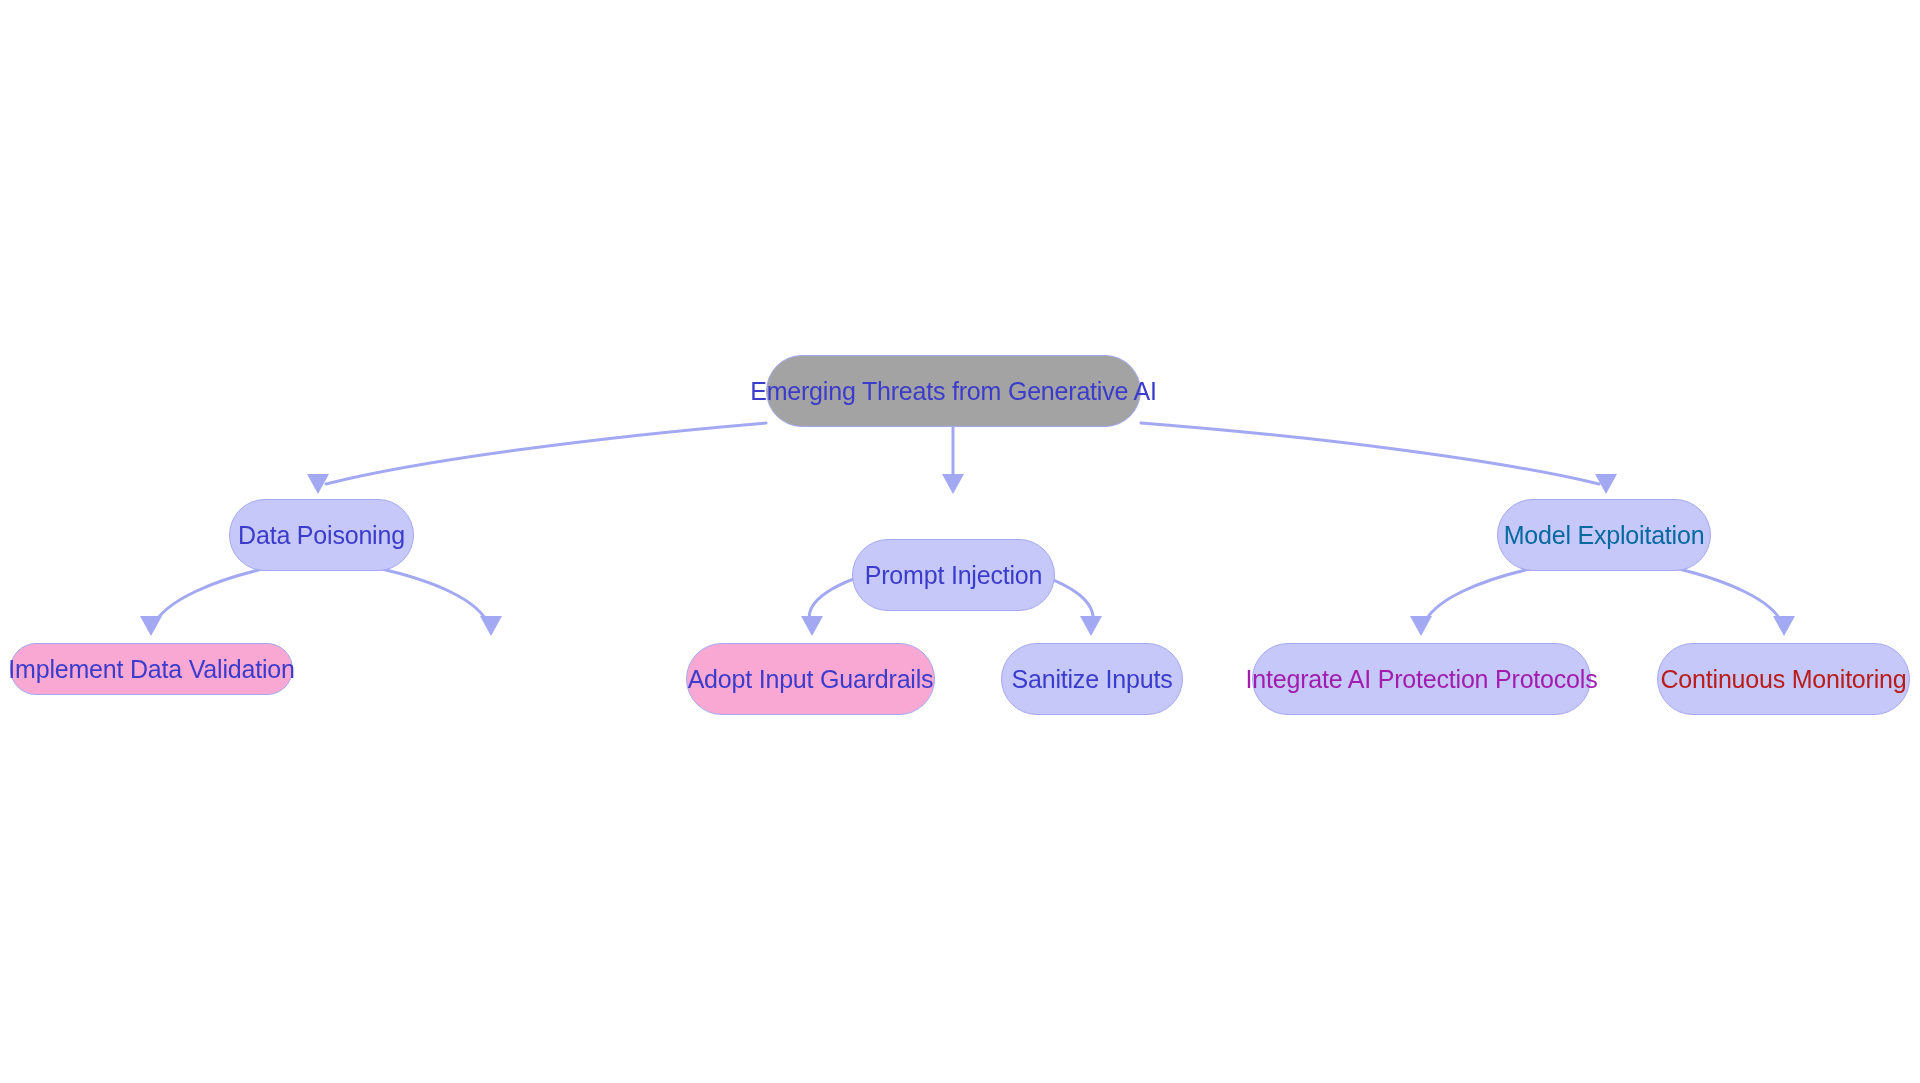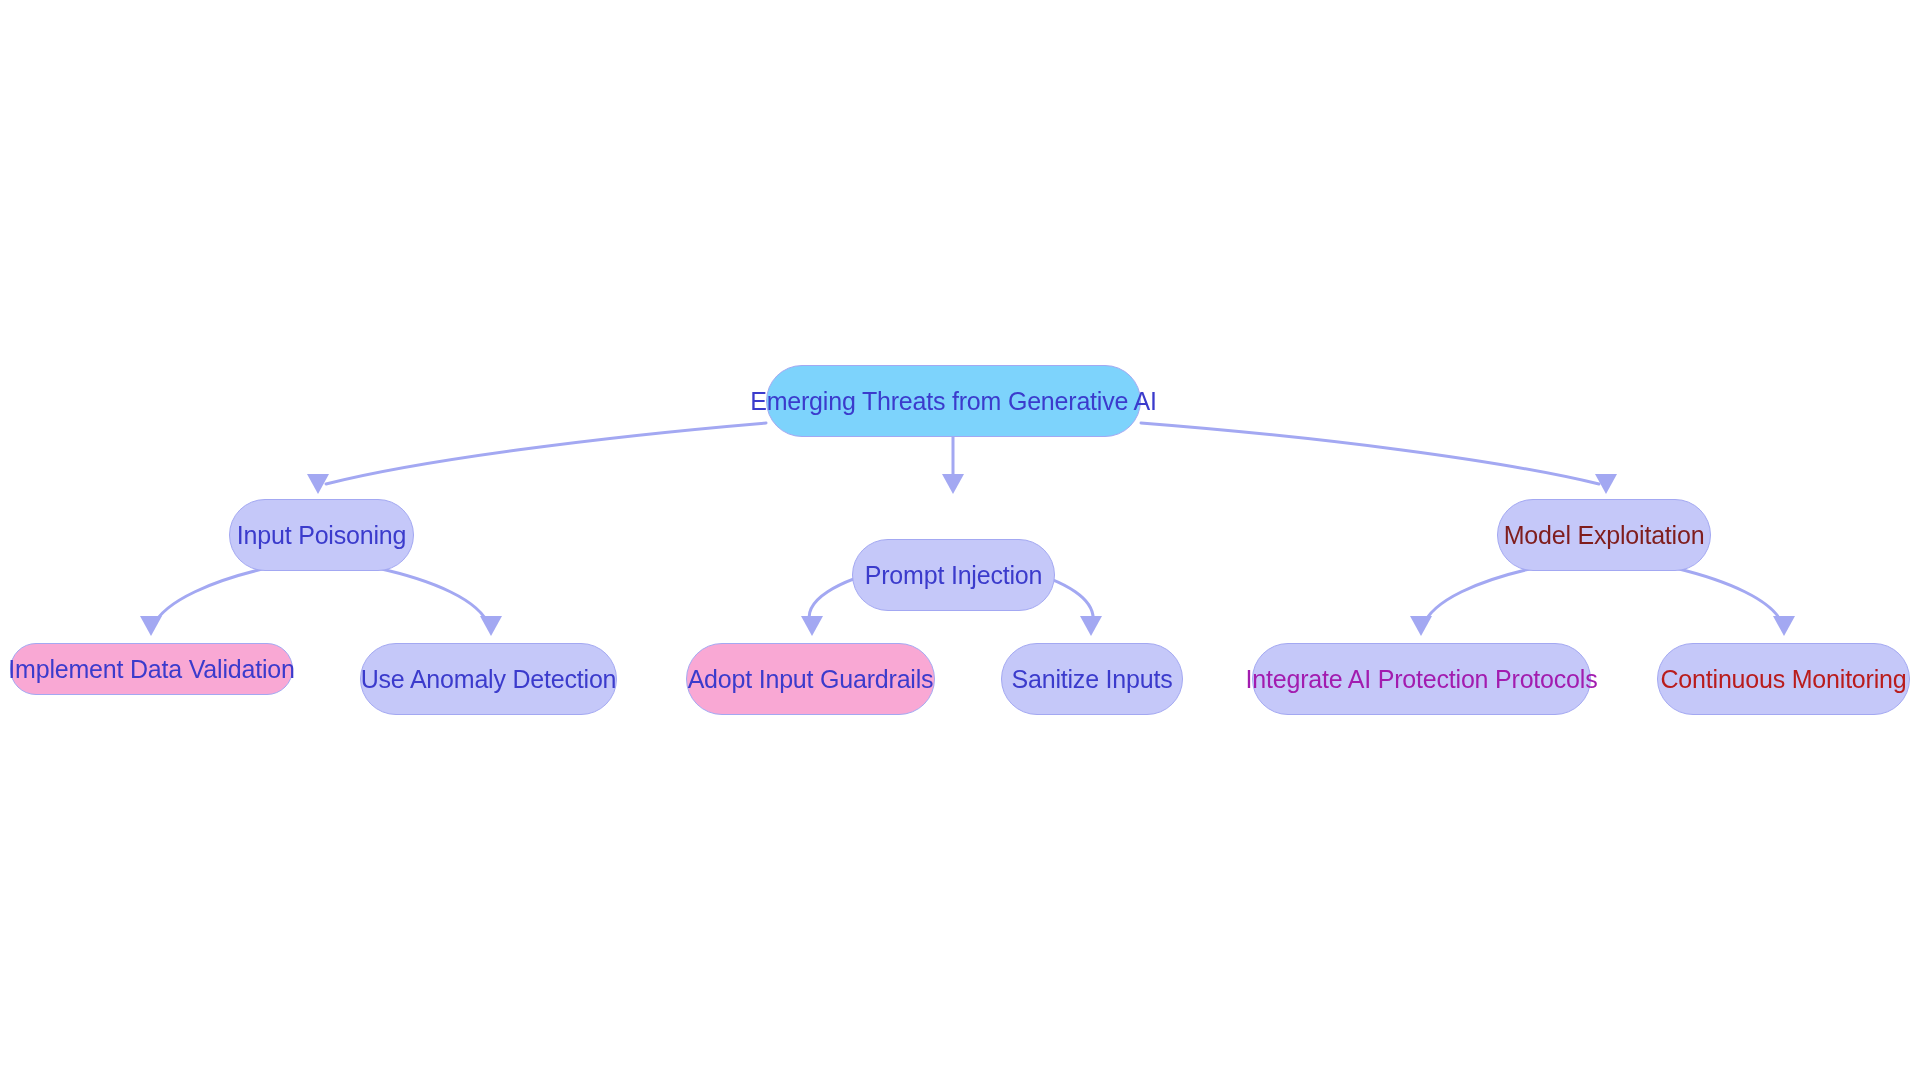--- a/index.html
+++ b/index.html
@@ -66,37 +66,34 @@
       <polygon points="480,616 502,616 491,636" fill="#a3a8f2"></polygon>
       <path d="M 890 568 C 840 580 800 600 811 626" fill="none" stroke="#a3a8f2" stroke-width="3" stroke-linecap="round"></path>
       <polygon points="801,616 823,616 812,636" fill="#a3a8f2"></polygon>
       <path d="M 1015 568 C 1065 580 1100 600 1092 626" fill="none" stroke="#a3a8f2" stroke-width="3" stroke-linecap="round"></path>
       <polygon points="1080,616 1102,616 1091,636" fill="#a3a8f2"></polygon>
       <path d="M 1534 568 C 1480 580 1432 600 1423 626" fill="none" stroke="#a3a8f2" stroke-width="3" stroke-linecap="round"></path>
       <polygon points="1410,616 1432,616 1421,636" fill="#a3a8f2"></polygon>
       <path d="M 1675 568 C 1725 580 1775 600 1783 626" fill="none" stroke="#a3a8f2" stroke-width="3" stroke-linecap="round"></path>
       <polygon points="1773,616 1795,616 1784,636" fill="#a3a8f2"></polygon>
     </svg>
-<div class="node" style="left: 766px; top: 355px; width: 375px; height: 72px; background: #7dd3fc; border-color: rgb(163, 168, 242); color: rgb(59, 59, 204); margin-top: 10px;">
+<div class="node" style="left: 766px; top: 355px; width: 375px; height: 72px; background: #a3a3a3; border-color: rgb(163, 168, 242); color: rgb(59, 59, 204);">
       <span class="node-label">Emerging Threats from Generative AI</span>
     </div>
     <div class="node" style="left: 229px; top: 499px; width: 185px; height: 72px; background: rgb(197, 200, 249); border-color: rgb(163, 168, 242); color: rgb(59, 59, 204);">
-      <span class="node-label">Input Poisoning</span>
+      <span class="node-label">Data Poisoning</span>
     </div>
     <div class="node" style="left: 852px; top: 499px; width: 203px; height: 72px; background: rgb(197, 200, 249); border-color: rgb(163, 168, 242); color: rgb(59, 59, 204); margin-top: 40px;">
       <span class="node-label">Prompt Injection</span>
     </div>
-    <div class="node" style="left: 1497px; top: 499px; width: 214px; height: 72px; background: rgb(197, 200, 249); border-color: rgb(163, 168, 242); color: #7f1d1d;">
+    <div class="node" style="left: 1497px; top: 499px; width: 214px; height: 72px; background: rgb(197, 200, 249); border-color: rgb(163, 168, 242); color: #0369a1;">
       <span class="node-label">Model Exploitation</span>
     </div>
     <div class="node" style="left: 10px; top: 643px; width: 283px; height: 52px; background: #f9a8d4; border-color: rgb(163, 168, 242); color: rgb(59, 59, 204);">
       <span class="node-label">Implement Data Validation</span>
-    </div>
-    <div class="node" style="left: 360px; top: 643px; width: 257px; height: 72px; background: rgb(197, 200, 249); border-color: rgb(163, 168, 242); color: rgb(59, 59, 204);">
-      <span class="node-label">Use Anomaly Detection</span>
     </div>
     <div class="node" style="left: 686px; top: 643px; width: 249px; height: 72px; background: #f9a8d4; border-color: rgb(163, 168, 242); color: rgb(59, 59, 204);">
       <span class="node-label">Adopt Input Guardrails</span>
     </div>
     <div class="node" style="left: 1001px; top: 643px; width: 182px; height: 72px; background: rgb(197, 200, 249); border-color: rgb(163, 168, 242); color: rgb(59, 59, 204);">
       <span class="node-label">Sanitize Inputs</span>
     </div>
     <div class="node" style="left: 1252px; top: 643px; width: 339px; height: 72px; background: rgb(197, 200, 249); border-color: rgb(163, 168, 242); color: #a21caf;">
       <span class="node-label">Integrate AI Protection Protocols</span>
     </div>

